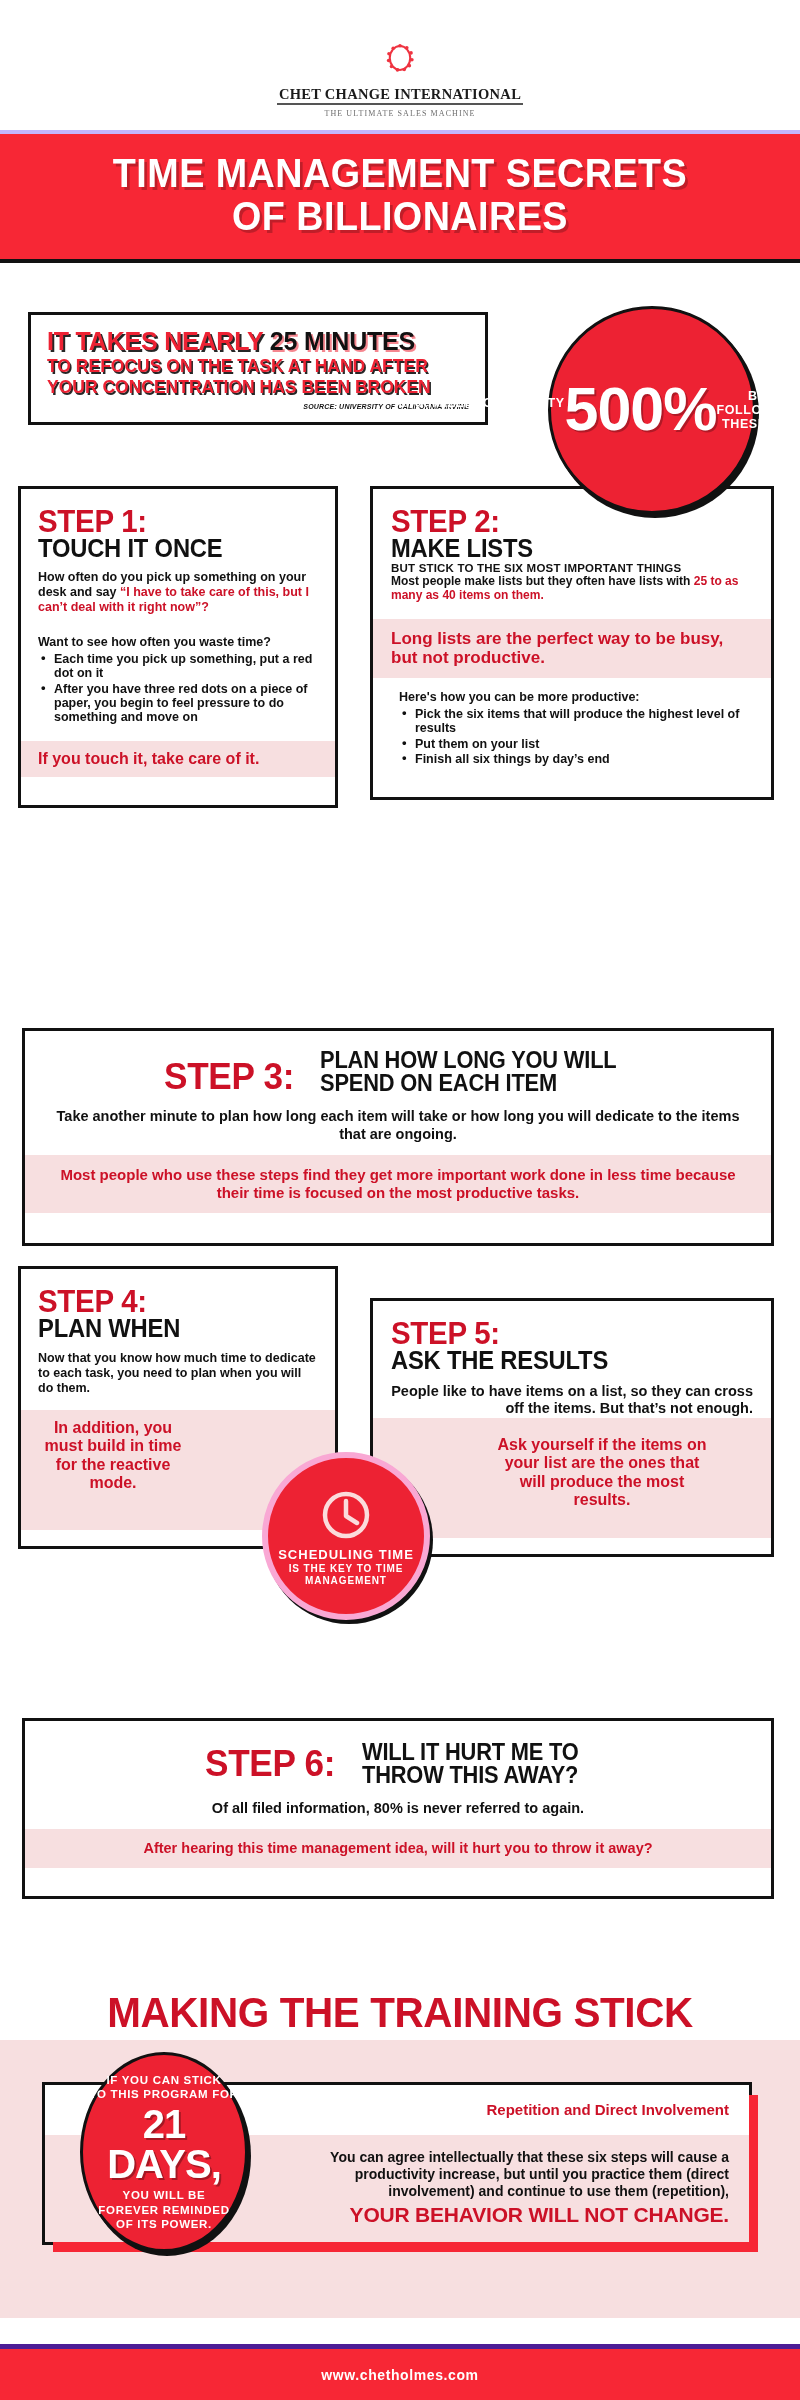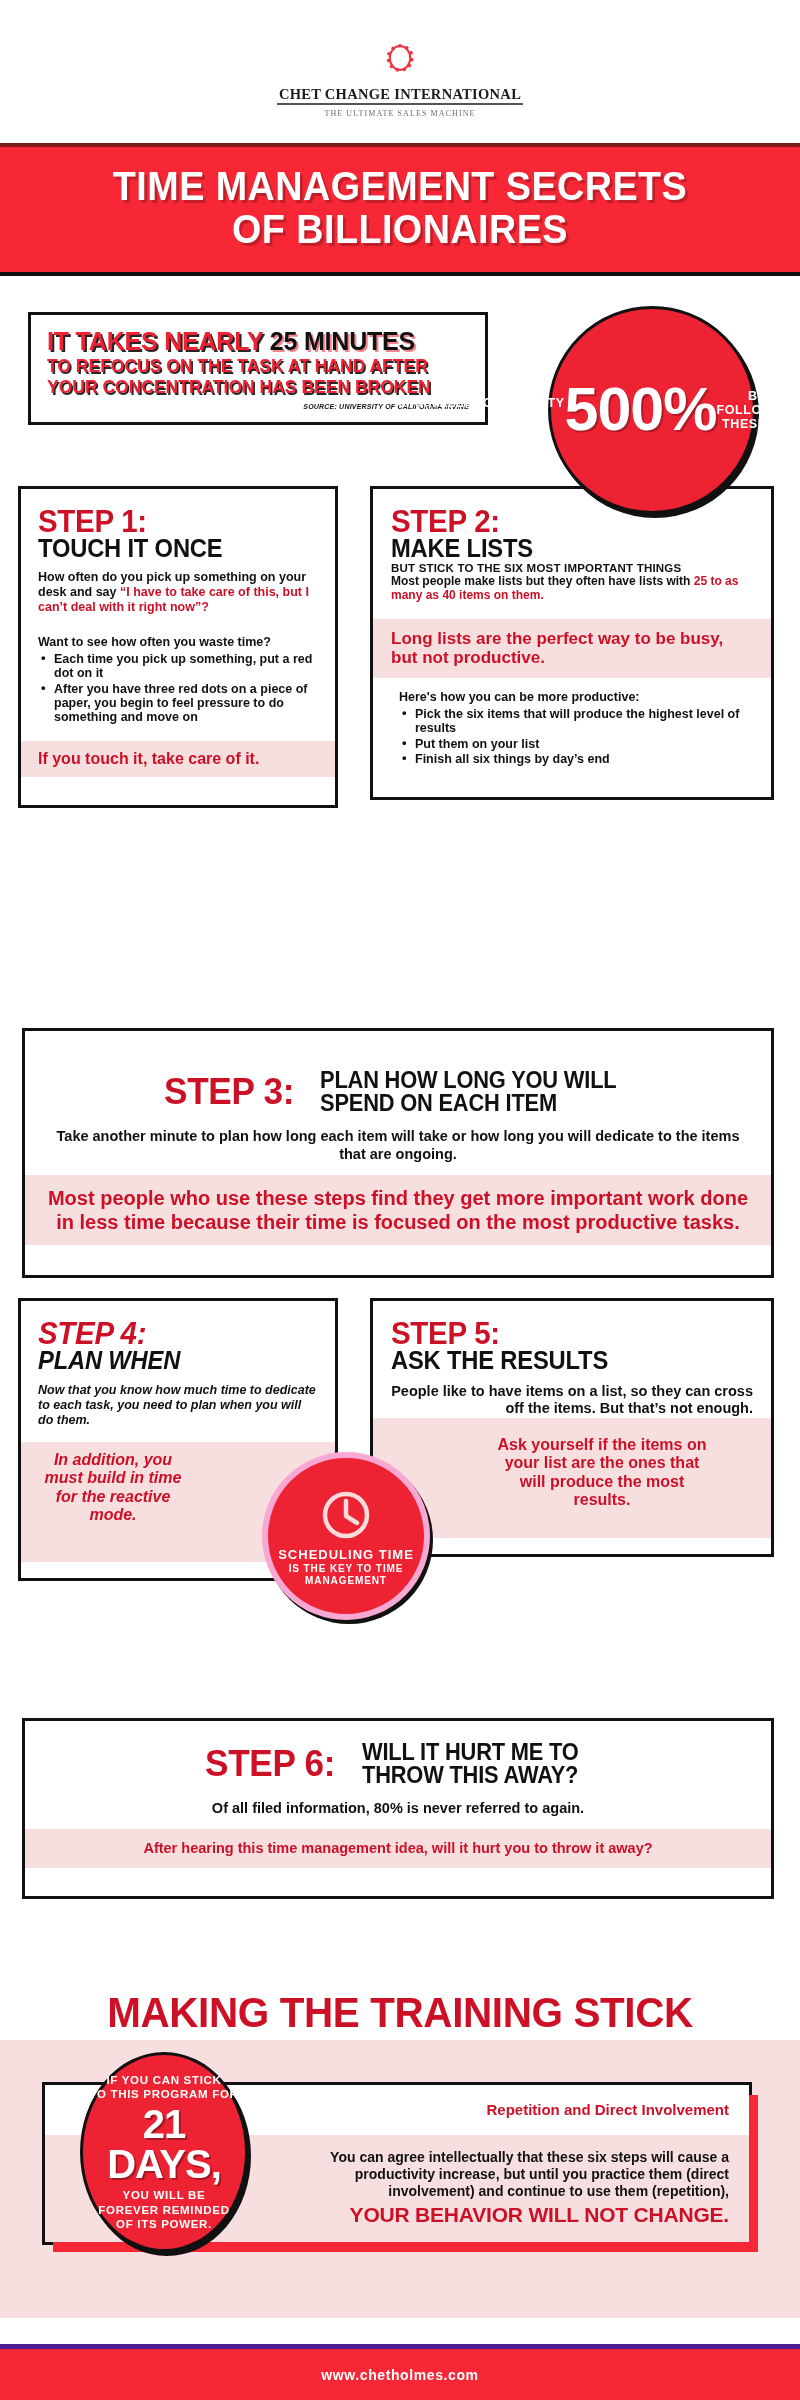--- a/index.html
+++ b/index.html
@@ -27,23 +27,23 @@
   .logo-tag {
     font-family: "Liberation Serif", serif;
     font-size: 8px;
     letter-spacing: 1.1px;
     color: #6d6d6d;
     margin-top: 4px;
   }
 
   
   .title-banner {
-    margin-top: 25px;
+    margin-top: 12px;
     background: #f72735;
-    border-top: 4px solid #7f1d1d;
+    border-top: 4px solid #c4b5fd;
     border-bottom: 4px solid #111;
     padding: 18px 10px 22px;
     text-align: center;
   }
   .title-banner .line {
     font-family: "Liberation Sans Narrow", "Liberation Sans", sans-serif;
     font-weight: bold;
     font-size: 41px;
     letter-spacing: .5px;
     color: #fff;
@@ -173,29 +173,29 @@
   #step1 .card-inner { padding: 18px 17px 16px; }
   #step2 { position: absolute; left: 370px; top: 486px; width: 404px; }
   #step2 .card-inner { padding: 18px 18px 16px; }
 
   .band { margin: 0 -17px; padding: 9px 17px; }
   .band2 { margin: 0 -18px; padding: 10px 18px; }
 
   
   #step3 { position: absolute; left: 22px; top: 1028px; width: 752px; }
   #step3 .card-inner { padding: 18px 20px 14px; }
-  .s3-head { display: flex; align-items: center; gap: 18px; justify-content: center; margin-top: 20px; }
+  .s3-head { display: flex; align-items: flex-end; gap: 18px; justify-content: center; }
   .s3-label { font-size: 37px; }
   .s3-title { font-size: 23px; }
   .s3-body { text-align: center; font-size: 14.5px; line-height: 1.22; margin: 14px 0 12px; }
   .s3-band { margin: 0 -20px; padding: 11px 20px; text-align: center; }
-  .s3-band .hl { font-size: 20px; line-height: 1.2; }
-
-  
-  #step4 { position: absolute; left: 18px; top: 1298px; width: 320px; font-style: italic; }
+  .s3-band .hl { font-size: 15px; line-height: 1.2; }
+
+  
+  #step4 { position: absolute; left: 18px; top: 1266px; width: 320px; }
   #step4 .card-inner { padding: 18px 17px 0; min-height: 238px; }
   #step5 { position: absolute; left: 370px; top: 1298px; width: 404px; }
   #step5 .card-inner { padding: 18px 18px 0; min-height: 238px; }
 
   
   #clock-circle {
     position: absolute; left: 262px; top: 1452px;
     width: 168px; height: 168px; border-radius: 50%;
     background: #ed2233; border: 6px solid #f9a8d4;
     box-shadow: 3px 4px 0 0 #111;

